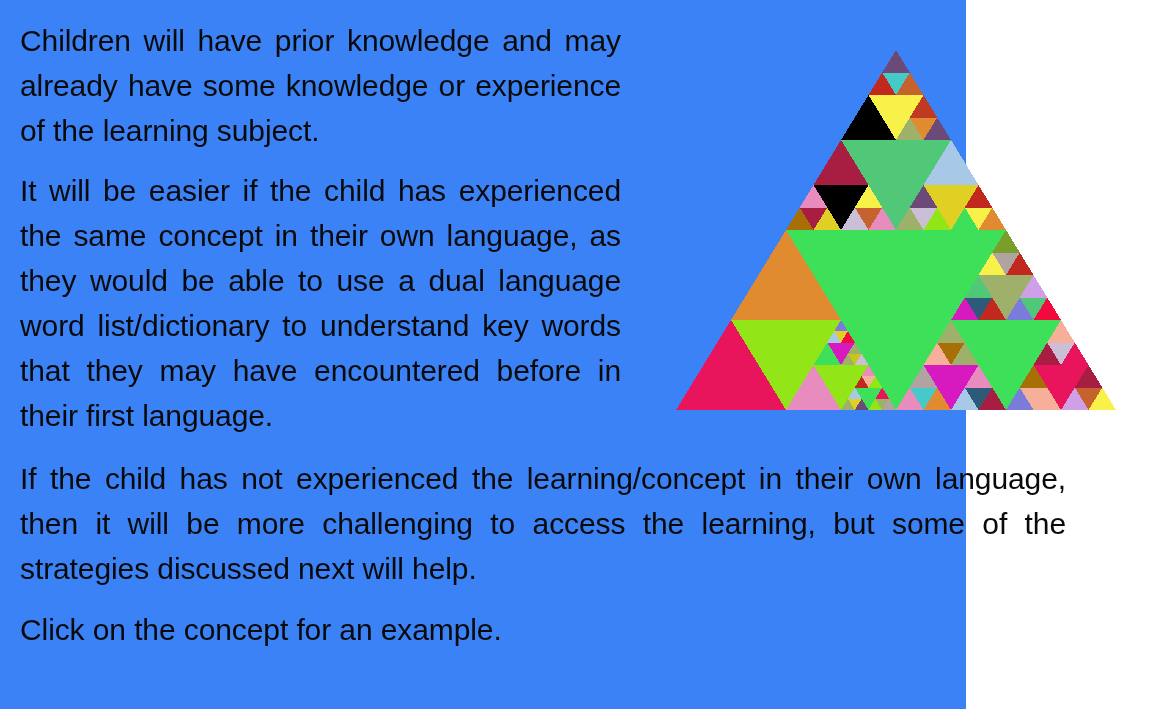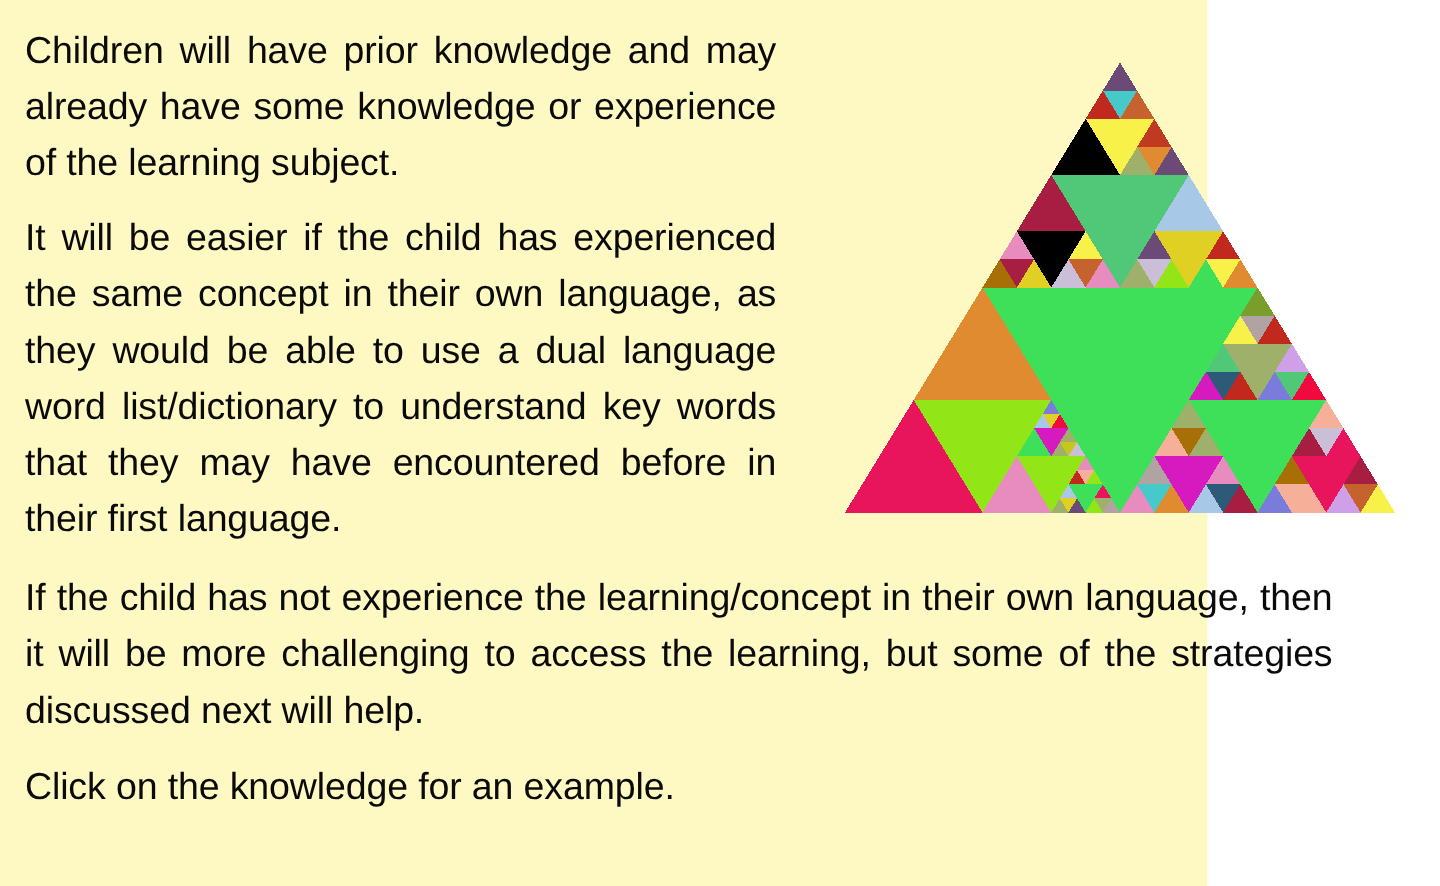--- a/index.html
+++ b/index.html
@@ -13,21 +13,21 @@
     position: relative;
     overflow: hidden;
     font-family: "Liberation Sans", sans-serif;
     color: #000000;
   }
   #slide {
     position: absolute;
     left: 0; top: 0;
     width: 966px;
     height: 709px;
-    background: #fef9c3;
+    background: #3b82f6;
   }
 
   
   .text-body {
     position: absolute;
     left: 20px;
     top: 18px;
     width: 1046px;
   }
   .para {
@@ -74,23 +74,23 @@
 </head>
 <body>
 
 <div id="slide">
 
   <div class="text-body">
     <p class="para narrow p1">Children will have prior knowledge and may already have some knowledge or experience of the learning subject.</p>
 
     <p class="para narrow p2">It will be easier if the child has experienced the same concept in their own language, as they would be able to use a dual language word list/dictionary to understand key words that they may have encountered before in their first language.</p>
 
-    <p class="para wide p3">If the child has not experience the learning/concept in their own language, then it will be more challenging to access the learning, but some of the strategies discussed next will help.</p>
+    <p class="para wide p3">If the child has not experienced the learning/concept in their own language, then it will be more challenging to access the learning, but some of the strategies discussed next will help.</p>
 
-    <p class="para last">Click on the knowledge for an example.</p>
+    <p class="para last">Click on the concept for an example.</p>
   </div>
 
   <div id="fractal-wrap">
     <svg id="fractal-svg" viewBox="0 0 448 368">
       <g id="fractal-group">
           <polygon points="114.00,180.00 224.00,360.00 334.00,180.00" fill="#3ee05a" shape-rendering="crispEdges"></polygon>
           <polygon points="169.00,90.00 224.00,180.00 279.00,90.00" fill="#50c878" shape-rendering="crispEdges"></polygon>
           <polygon points="196.50,45.00 224.00,90.00 251.50,45.00" fill="#f7f14a" shape-rendering="crispEdges"></polygon>
           <polygon points="210.25,22.50 224.00,45.00 237.75,22.50" fill="#46c9c9" shape-rendering="crispEdges"></polygon>
           <polygon points="224.00,0.00 210.25,22.50 237.75,22.50" fill="#6b4a78" shape-rendering="crispEdges"></polygon>

